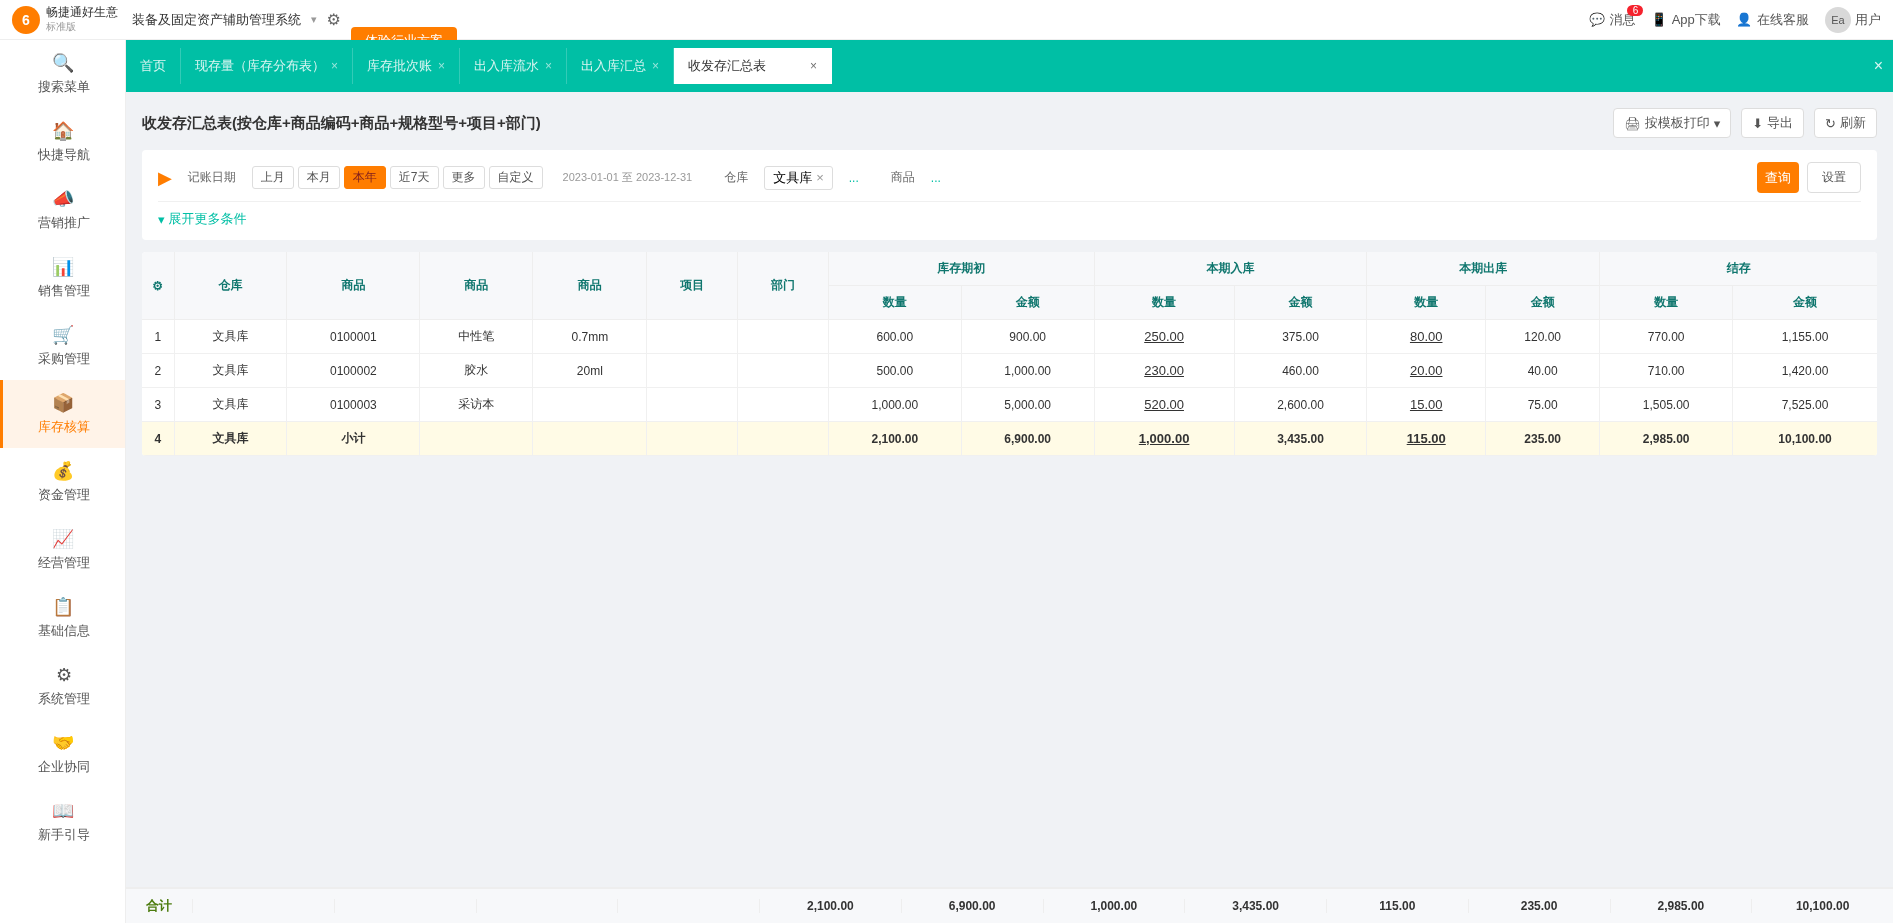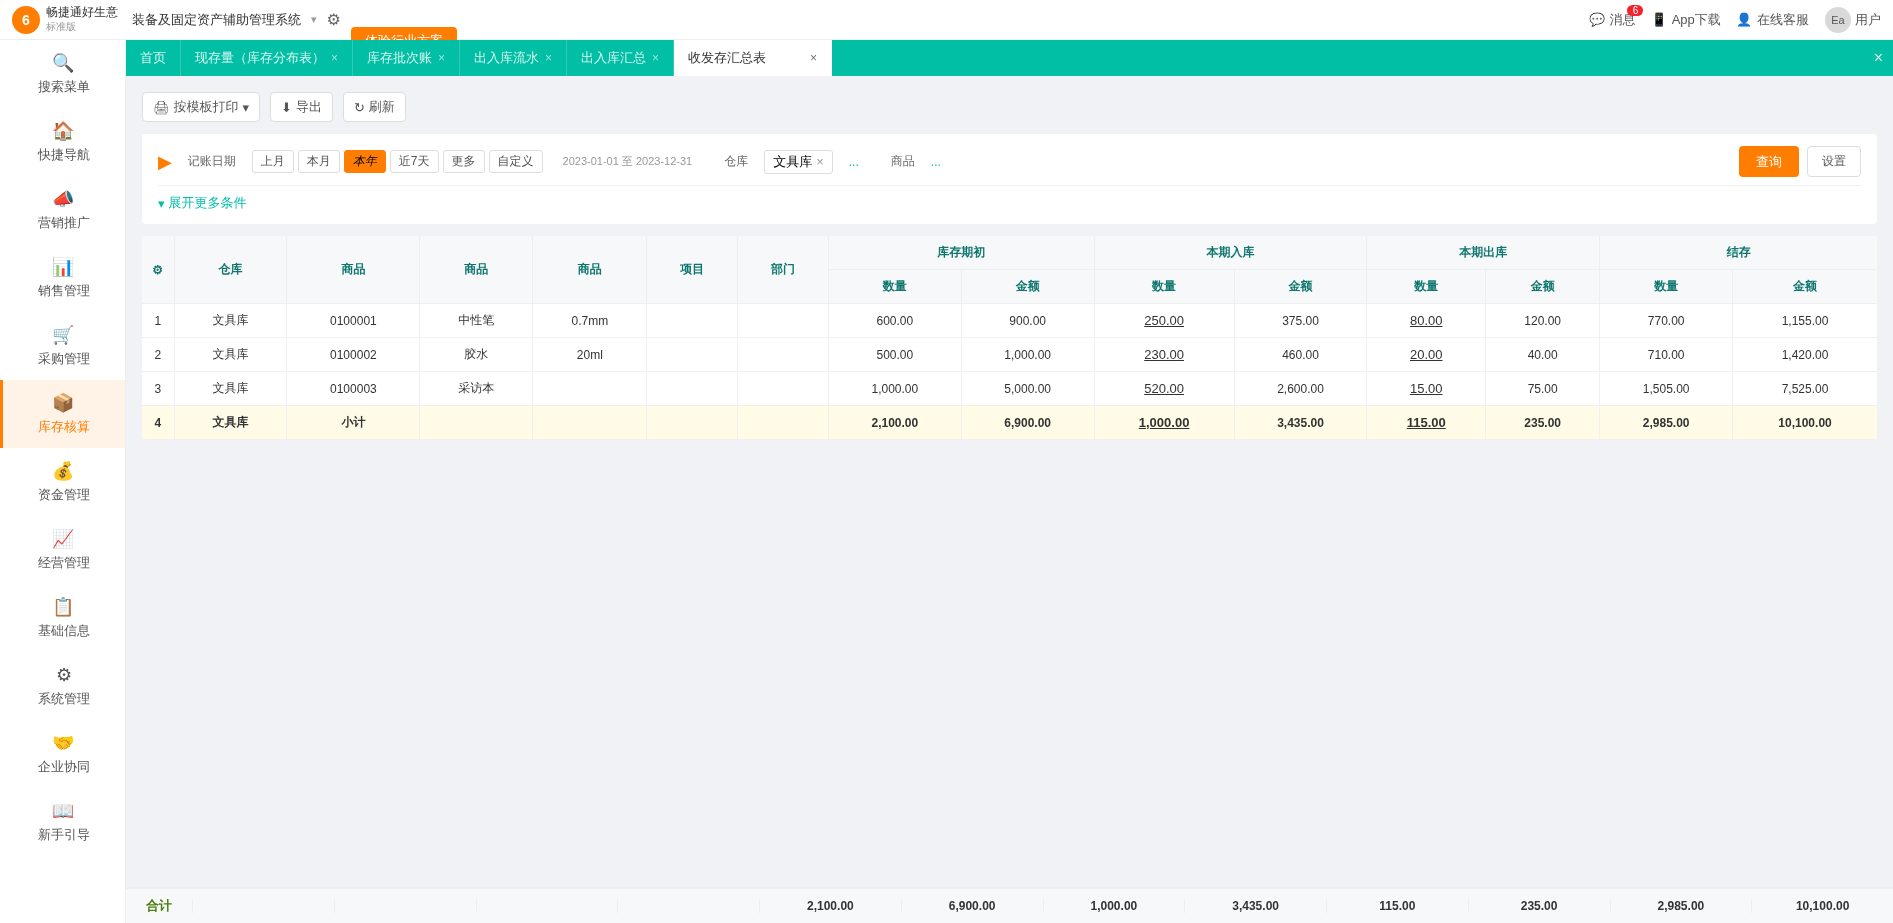--- a/index.html
+++ b/index.html
@@ -27,49 +27,49 @@
     
     .sidebar { width: 126px; background: #fff; border-right: 1px solid #eee; display: flex; flex-direction: column; overflow-y: auto; flex-shrink: 0; }
     .sidebar-item { display: flex; flex-direction: column; align-items: center; padding: 12px 8px; cursor: pointer; color: #555; font-size: 12px; gap: 4px; border-left: 3px solid transparent; }
     .sidebar-item.active { background: #fff3e8; color: #ff7d00; border-left: 3px solid #ff7d00; }
     .sidebar-icon { font-size: 18px; }
 
     
     .content-area { flex: 1; display: flex; flex-direction: column; overflow: hidden; }
 
     
-    .tab-bar { background: #00bfa5; display: flex; align-items: center; height: 36px; padding: 0; overflow-x: auto; flex-shrink: 0; }
+    .tab-bar { background: #00bfa5; display: flex; align-items: center; height: 52px; padding: 0; overflow-x: auto; flex-shrink: 0; }
     .tab-item { display: flex; align-items: center; gap: 6px; padding: 0 14px; height: 36px; color: rgba(255,255,255,0.85); font-size: 13px; cursor: pointer; border-right: 1px solid rgba(255,255,255,0.2); white-space: nowrap; }
     .tab-item.active { background: #fff; color: #333; gap: 44px; }
     .tab-close { font-size: 12px; color: inherit; opacity: 0.7; cursor: pointer; }
     .tab-bar-end { margin-left: auto; padding: 0 10px; color: rgba(255,255,255,0.85); cursor: pointer; font-size: 16px; }
 
     
     .page-content { flex: 1; overflow-y: auto; padding: 16px; background: #f0f2f5; }
 
     
     .page-header { display: flex; align-items: center; justify-content: space-between; margin-bottom: 12px; }
     .page-title { font-size: 15px; font-weight: bold; color: #333; }
     .header-actions { display: flex; align-items: center; gap: 10px; }
     .header-btn { display: flex; align-items: center; gap: 4px; padding: 5px 10px; border: 1px solid #ddd; border-radius: 4px; background: #fff; cursor: pointer; font-size: 12px; color: #555; }
 
     
     .filter-section { background: #fff; padding: 12px 16px; border-radius: 4px; margin-bottom: 12px; }
     .filter-row { display: flex; align-items: center; gap: 16px; }
     .filter-label { color: #666; font-size: 12px; white-space: nowrap; }
     .date-shortcuts { display: flex; align-items: center; gap: 4px; }
     .date-btn { padding: 2px 8px; border: 1px solid #ddd; border-radius: 3px; font-size: 12px; cursor: pointer; background: #fff; color: #555; }
-    .date-btn.active { background: #ff7d00; color: #000000; border-color: #ff7d00; font-style: italic; }
+    .date-btn.active { background: #ff7d00; color: #7f1d1d; border-color: #ff7d00; }
     .date-range { font-size: 11px; color: #999; margin-left: 4px; }
     .filter-tag { display: flex; align-items: center; gap: 4px; background: #fff; border: 1px solid #ddd; border-radius: 3px; padding: 2px 8px; font-size: 12px; }
     .filter-tag-close { cursor: pointer; color: #999; }
     .filter-ellipsis { color: #00bfa5; cursor: pointer; font-size: 12px; }
     .expand-btn { display: flex; align-items: center; gap: 4px; color: #00bfa5; cursor: pointer; font-size: 12px; border: none; background: transparent; }
     .filter-right { margin-left: auto; display: flex; gap: 8px; }
-    .query-btn { background: #ff7d00; color: #fff; border: none; border-radius: 4px; padding: 6px 17px; font-size: 13px; cursor: pointer; }
+    .query-btn { background: #ff7d00; color: #fff; border: none; border-radius: 4px; padding: 6px 8px; font-size: 13px; cursor: pointer; }
     .settings-btn { background: #fff; border: 1px solid #ddd; border-radius: 4px; padding: 6px 14px; font-size: 12px; cursor: pointer; color: #555; }
 
     
     .table-container { background: #fff; border-radius: 4px; overflow: auto; }
     table { width: 100%; border-collapse: collapse; }
     thead tr { background: #f7f8fa; }
     th { padding: 8px 12px; text-align: center; font-size: 12px; color: #0f766e; font-weight: 600; border-bottom: 1px solid #eee; border-right: 1px solid #eee; white-space: nowrap; }
     th:last-child { border-right: none; }
     td { padding: 8px 12px; text-align: center; font-size: 12px; color: #333; border-bottom: 1px solid #f0f0f0; border-right: 1px solid #f0f0f0; white-space: nowrap; }
     td:last-child { border-right: none; }
@@ -202,20 +202,21 @@
       <div class="tab-item active">
         <span>收发存汇总表</span>
         <span class="tab-close">×</span>
       </div>
       <div class="tab-bar-end">×</div>
     </div>
 
     <div class="page-content">
 
       <div class="page-header">
+        <span class="page-title">收发存汇总表(按仓库+商品编码+商品+规格型号+项目+部门)</span>
         <div class="header-actions">
           <button class="header-btn">
             <span>🖨</span>
             <span>按模板打印</span>
             <span>▾</span>
           </button>
           <button class="header-btn">
             <span>⬇</span>
             <span>导出</span>
           </button>

